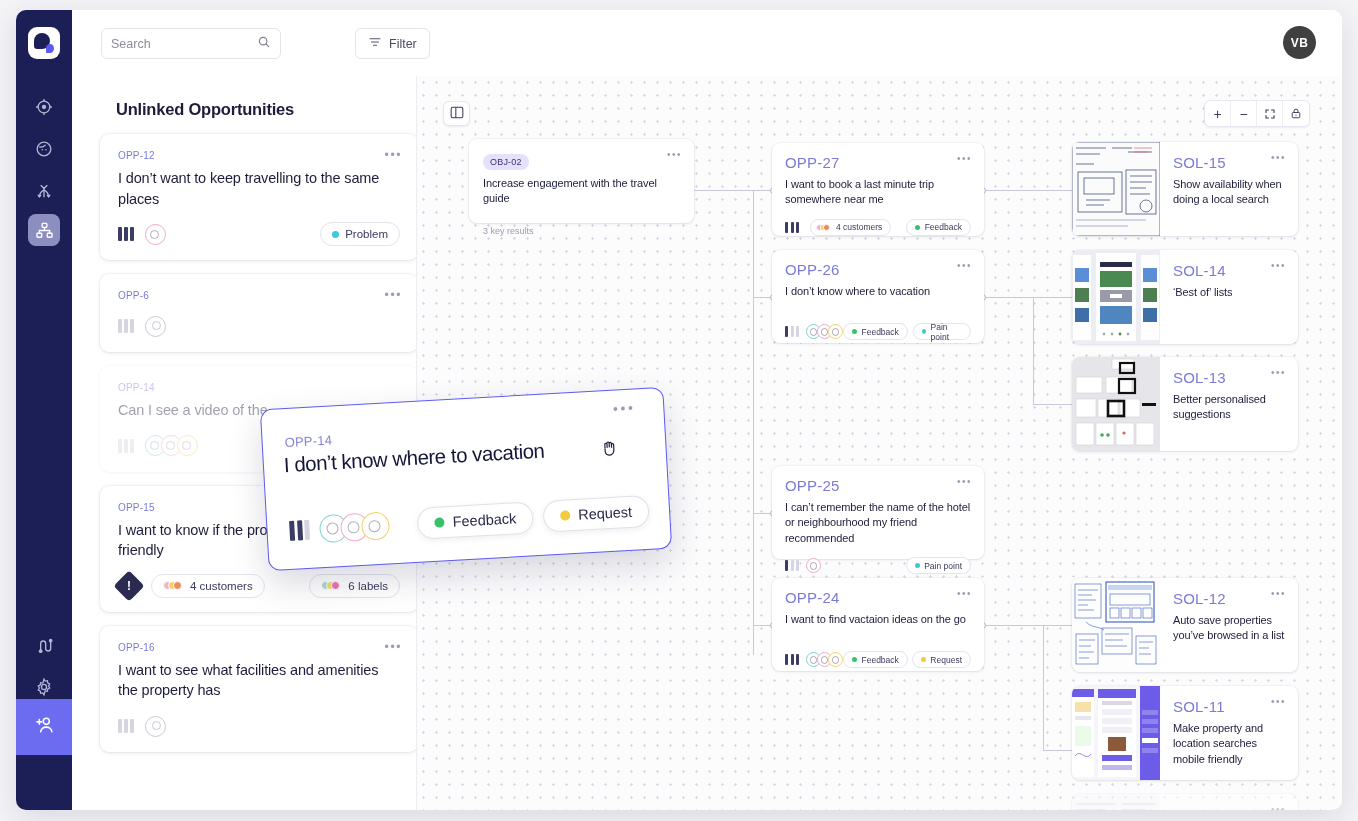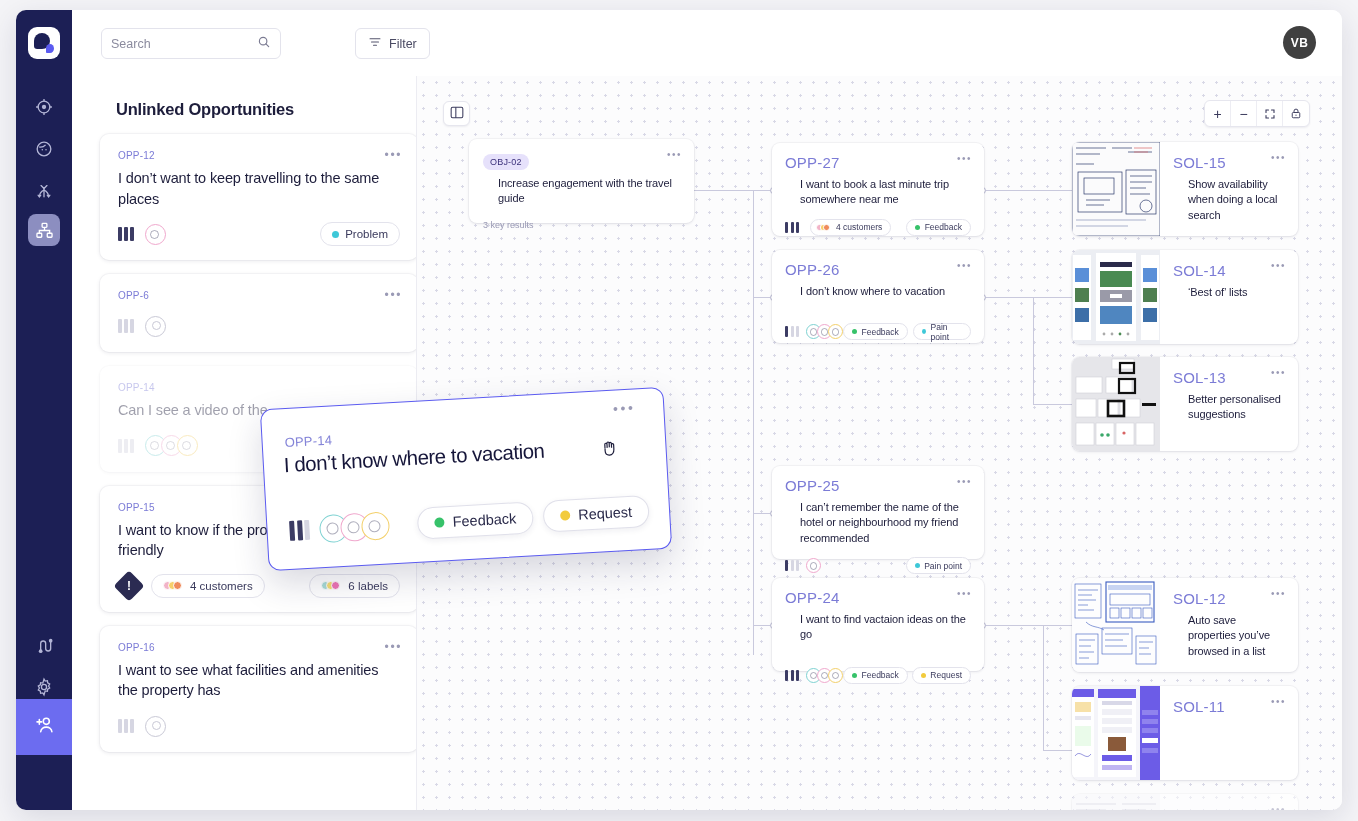--- a/index.html
+++ b/index.html
@@ -94,21 +94,21 @@
     border:1px solid #e6e6ee; border-radius:6px; display:flex; box-shadow:0 1px 2px rgba(30,30,70,.07); }
   .zoom-ctl > div { width:26px; display:flex; align-items:center; justify-content:center;
     border-right:1px solid #ededf3; color:#3a3a5c; font-size:14px; }
   .zoom-ctl > div:last-child { border-right:none; }
 
   .node { position:absolute; background:#fff; border-radius:8px;
     box-shadow:0 1px 3px rgba(30,30,70,.10), 0 0 0 1px rgba(30,30,70,.035); }
   .n-dots { position:absolute; right:12px; top:11px; color:#9a9ab5; letter-spacing:1.5px;
     font-size:10px; line-height:1; }
   .n-id { font-size:15px; color:#7b7bd6; letter-spacing:.2px; }
-  .n-title { font-size:11px; line-height:1.4; color:#1d1d3b; margin-top:6px; letter-spacing:-.1px;margin-left:15px; }
+  .n-title { font-size:11px; line-height:1.4; color:#1d1d3b; margin-top:6px; letter-spacing:-.1px; }
   .n-foot { display:flex; align-items:center; margin-top:11px; }
   .n-foot .bars i { width:3px; height:11px; }
   .n-foot .face { width:15px; height:15px; margin-left:-4px; }
   .n-foot .face::after { left:2.5px; top:3px; width:5.5px; height:5.5px; }
   .n-chip { display:inline-flex; align-items:center; gap:4.5px; height:17px; padding:0 8px;
     border:1px solid #e3e3ec; border-radius:9px; font-size:8.5px; color:#3a3a5c; background:#fff; }
   .n-chip .dot { width:5px; height:5px; border-radius:50%; }
   .n-chip .stack i { width:6.5px; height:6.5px; margin-left:-3px; }
 
   .obj-badge { display:inline-block; background:#e6e1fb; color:#3a2f7a; font-size:9px;
@@ -416,21 +416,21 @@
     <div class="wire h" style="left:626px;top:549px;width:32px"></div>
     <div class="wire h" style="left:626px;top:674px;width:32px"></div>
     <div class="port" style="left:562px;top:546px"></div>
     <div class="port" style="left:655px;top:546px"></div>
     <div class="port" style="left:655px;top:671px"></div>
 
     <div class="node" style="left:52px;top:63px;width:225px;height:84px;padding:12px 14px">
       <div class="n-dots">•••</div>
       <div class="obj-badge">OBJ-02</div>
       <div class="n-title">Increase engagement with the travel guide</div>
-      <div class="obj-kr" style="margin-top:13px">3 key results</div>
+      <div class="obj-kr" style="margin-top:19px">3 key results</div>
     </div>
 
     <div class="node" style="left:355px;top:67px;width:212px;height:93px;padding:11px 13px">
       <div class="n-dots">•••</div>
       <div class="n-id">OPP-27</div>
       <div class="n-title">I want to book a last minute trip somewhere near me</div>
       <div class="n-foot">
         <div class="bars">
               <i></i>
               <i></i>
@@ -664,20 +664,21 @@
           <rect x="70" y="24" width="16" height="5" fill="#8f83ee"></rect>
           <rect x="70" y="33" width="16" height="5" fill="#8f83ee"></rect>
           <rect x="70" y="42" width="16" height="5" fill="#8f83ee"></rect>
           <rect x="70" y="52" width="16" height="5" fill="#fff"></rect>
           <rect x="70" y="62" width="16" height="5" fill="#8f83ee"></rect>
         </svg>
       </div>
       <div style="margin-left:88px;padding:12px 13px">
         <div class="n-dots">•••</div>
         <div class="n-id">SOL-11</div>
+        <div class="n-title">Make property and location searches mobile friendly</div>
       </div>
     </div>
 
     <div class="node" style="left:655px;top:718px;width:226px;height:94px;opacity:.55">
       <div class="thumb">
         <svg width="88" height="94" viewBox="0 0 88 94" stroke="#aeaec8" stroke-width=".6" fill="none">
           <rect width="88" height="94" fill="#fafafc" stroke="none"></rect>
           <path d="M4 10h40M4 16h30M4 22h36M50 10h34M50 16h24"></path>
           <rect x="4" y="30" width="34" height="22"></rect>
               <rect x="46" y="30" width="38" height="22"></rect>

